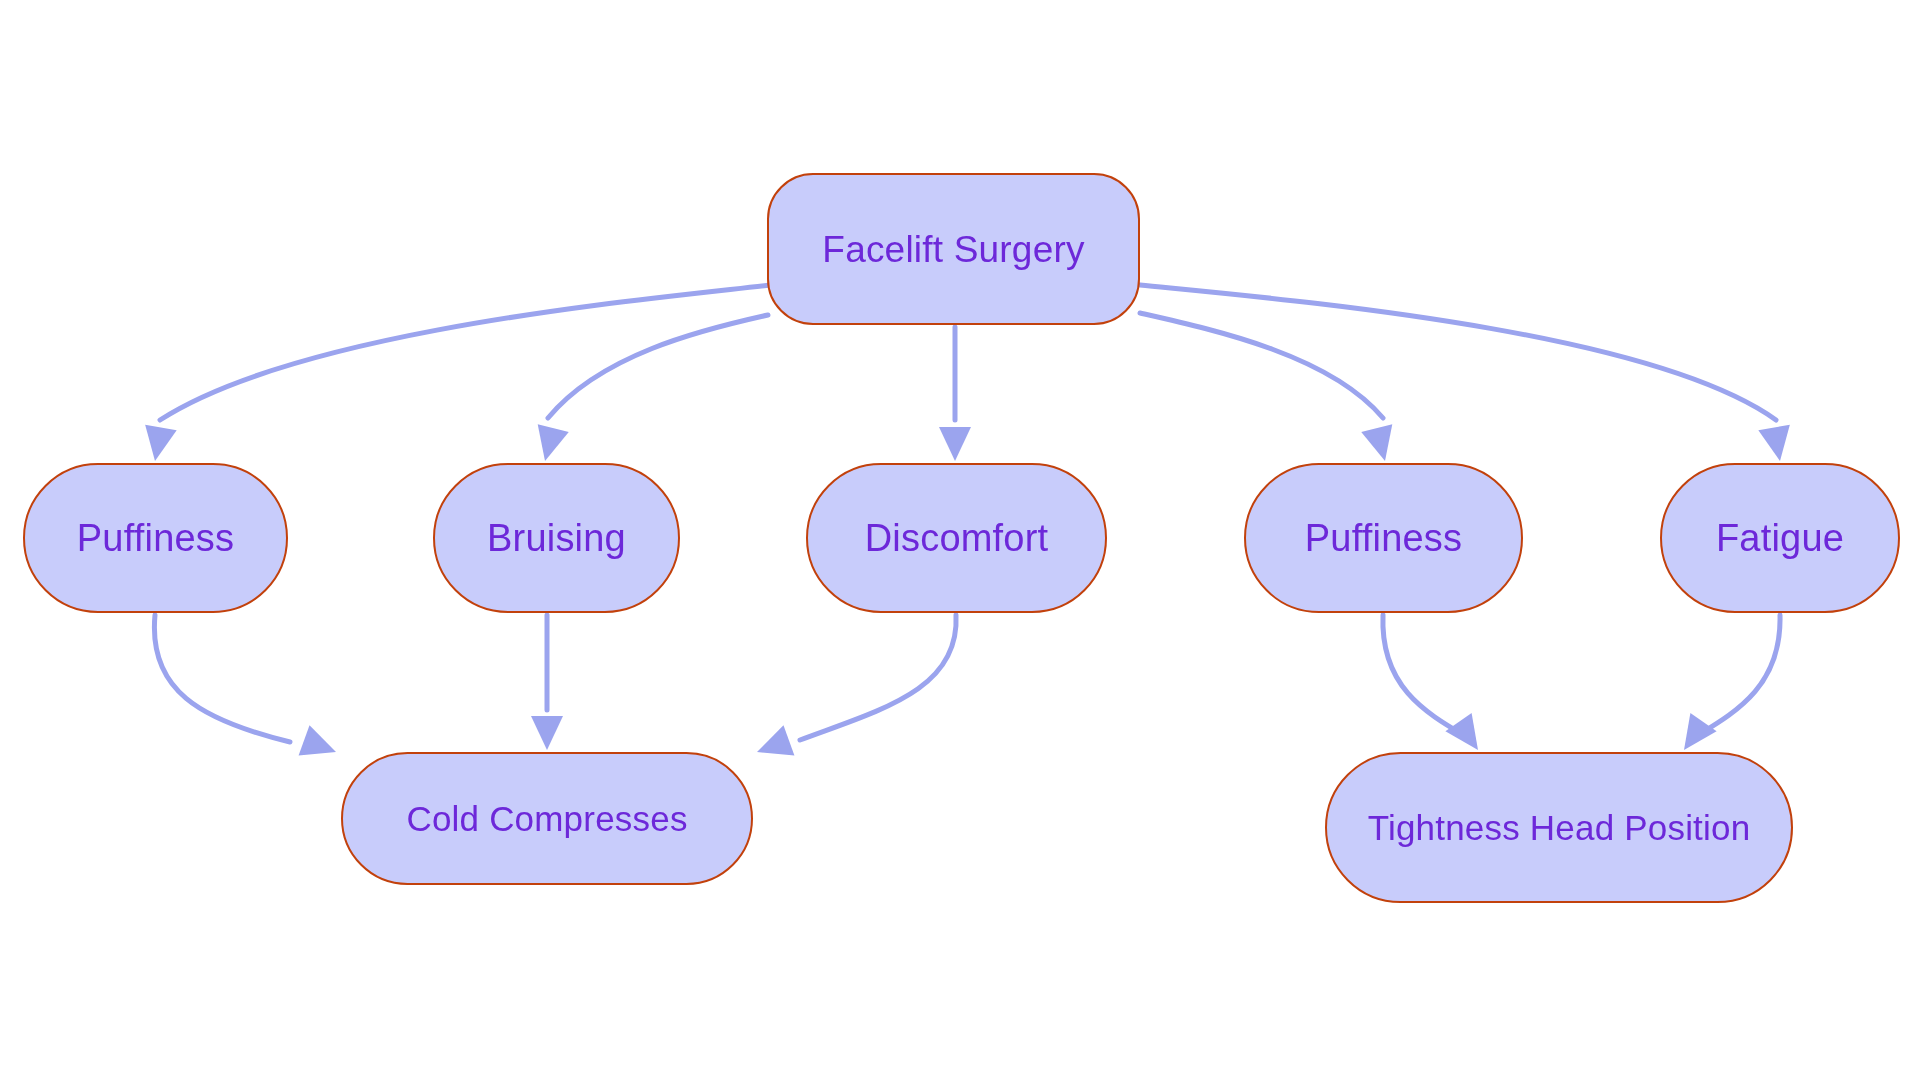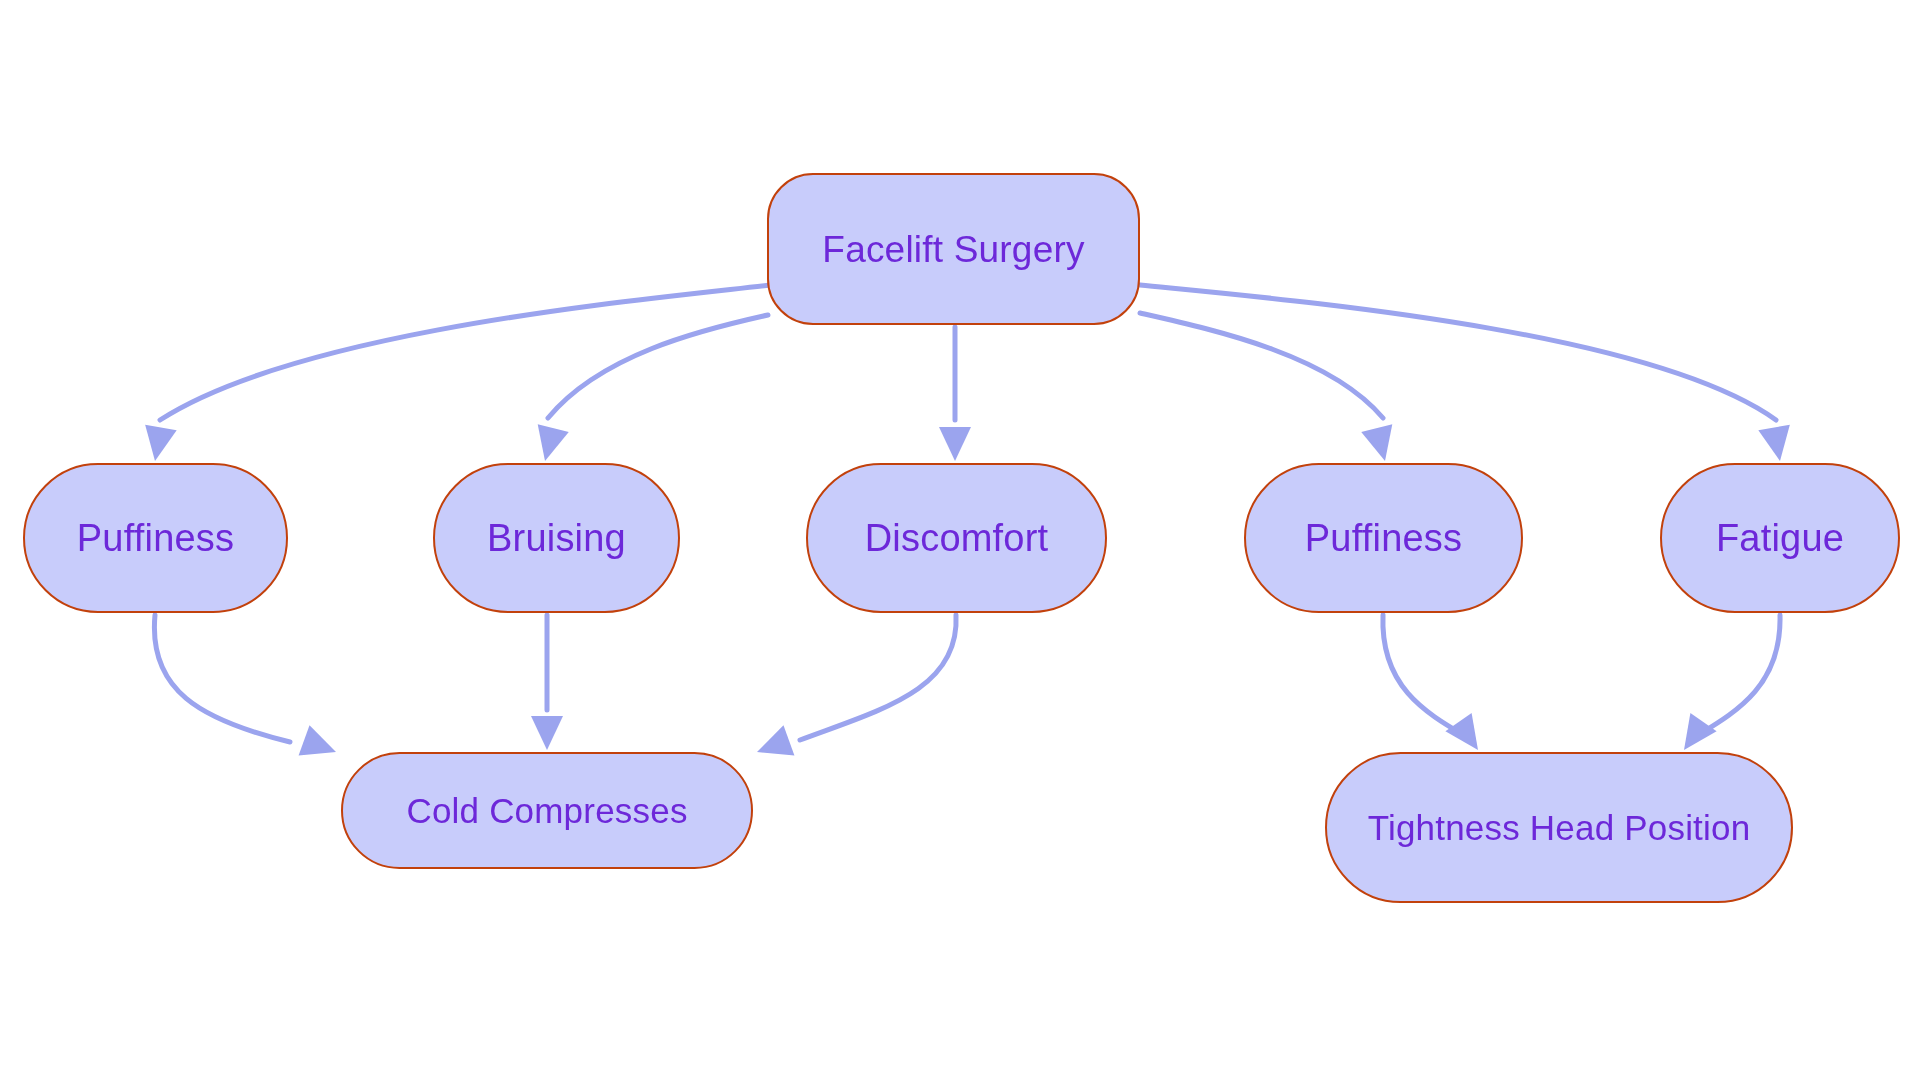--- a/index.html
+++ b/index.html
@@ -109,21 +109,21 @@
   </div>
 
   <div class="flow-node node-symptom" style="left: 1244px; top: 463px; width: 279px; height: 150px; border-radius: 75px;">
     <span class="node-label">Puffiness</span>
   </div>
 
   <div class="flow-node node-symptom" style="left: 1660px; top: 463px; width: 240px; height: 150px; border-radius: 75px;">
     <span class="node-label">Fatigue</span>
   </div>
 
-  <div class="flow-node node-treatment" style="left: 341px; top: 752px; width: 412px; height: 117px; border-radius: 75.5px;">
+  <div class="flow-node node-treatment" style="left: 341px; top: 752px; width: 412px; height: 133px; border-radius: 75.5px;">
     <span class="node-label">Cold Compresses</span>
   </div>
 
   <div class="flow-node node-treatment" style="left: 1325px; top: 752px; width: 468px; height: 151px; border-radius: 75.5px;">
     <span class="node-label">Tightness Head Position</span>
   </div>
 
 </div>
 
 </body></html>

